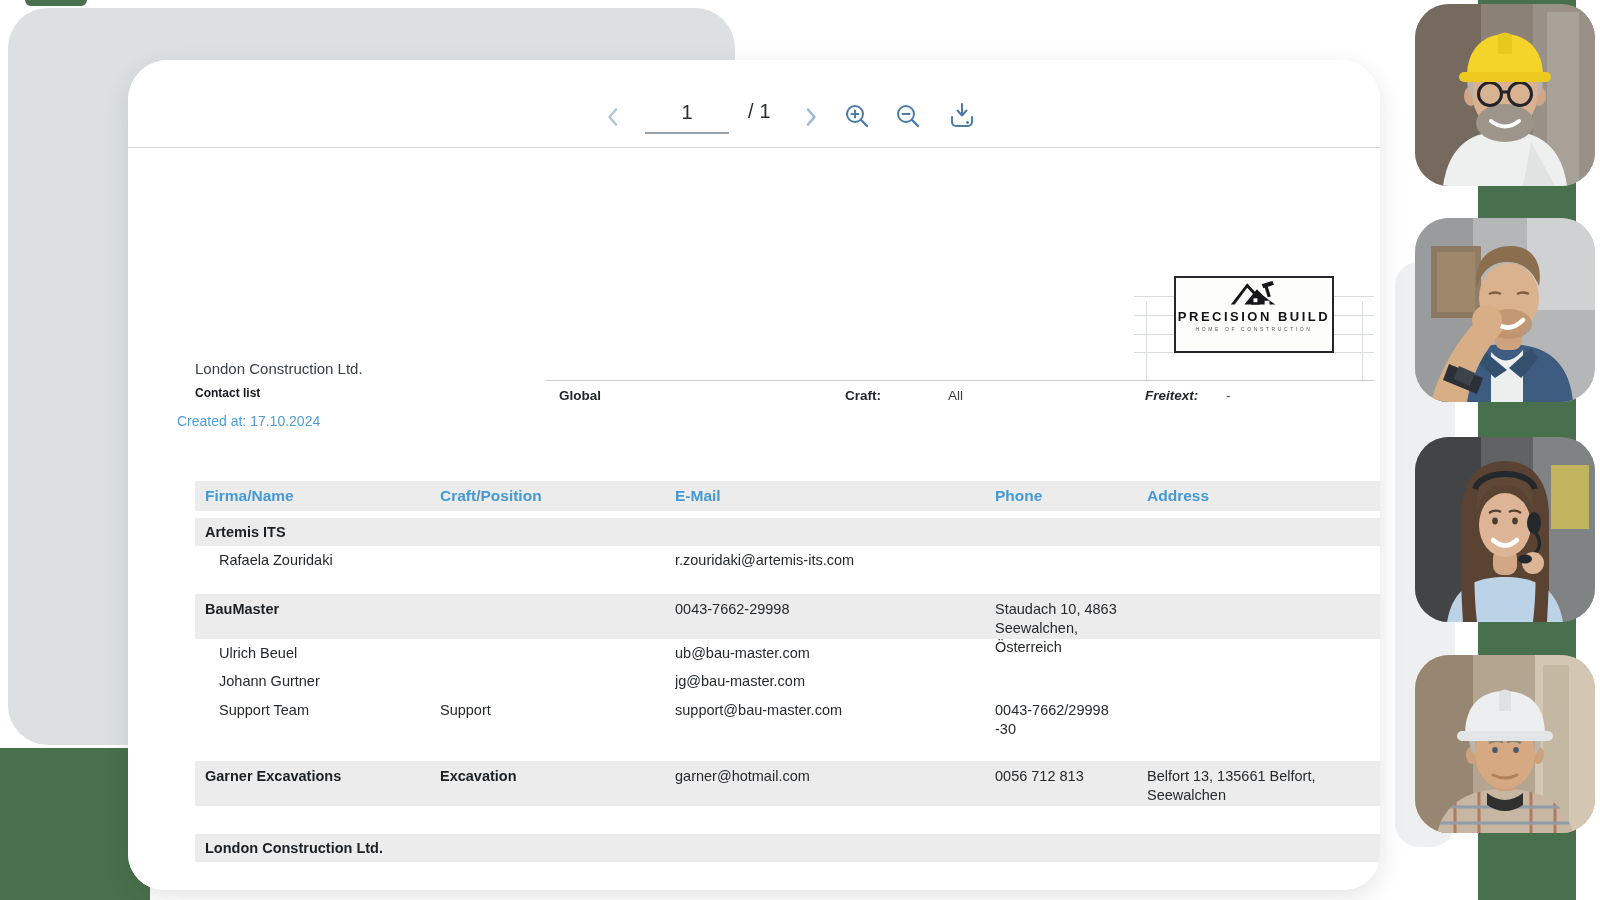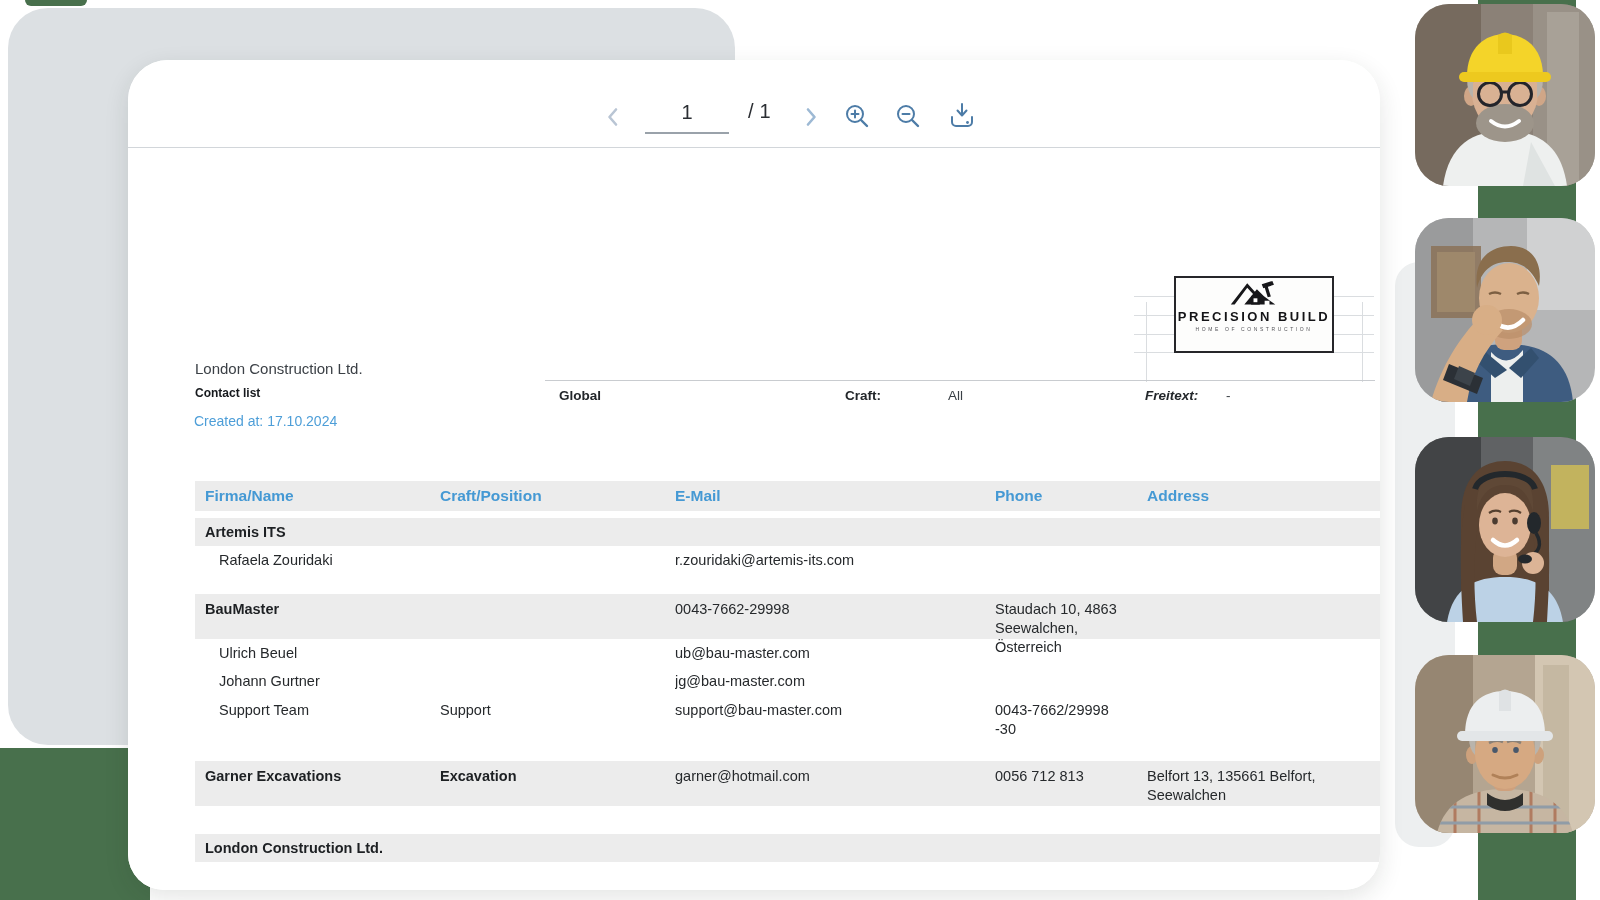--- a/index.html
+++ b/index.html
@@ -37,21 +37,21 @@
   
   .doc{position:absolute;left:0;top:88px;width:100%;height:742px;background:#fff;}
   .company-name{position:absolute;left:67px;top:212px;font-size:15px;color:#3b4046;}
   .grid-line-h{position:absolute;height:1px;background:#dadde0;left:1006px;width:240px;}
   .grid-line-v{position:absolute;width:1px;background:#dadde0;top:154px;height:80px;}
   .logo-box{position:absolute;left:1046px;top:128px;width:160px;height:77px;background:#fdfdfc;border:2px solid #26262a;
     display:flex;flex-direction:column;align-items:center;justify-content:flex-start;padding-top:0;box-sizing:border-box;}
   .logo-title{font-size:13px;font-weight:bold;letter-spacing:2.5px;color:#141417;margin-top:1px;white-space:nowrap;}
   .logo-sub{font-size:5px;letter-spacing:2.6px;color:#55555a;margin-top:2px;white-space:nowrap;}
   .doc-title{position:absolute;left:67px;top:238px;font-size:12px;font-weight:bold;color:#16191d;}
-  .doc-created{position:absolute;left:66px;top:265px;font-size:14px;color:#4d9ed8;}
+  .doc-created{position:absolute;left:49px;top:265px;font-size:14px;color:#4d9ed8;}
   .filter-rule{position:absolute;left:417px;top:232px;width:830px;height:1px;background:#c9ccd0;}
   .f-label{position:absolute;top:240px;font-size:13.5px;font-weight:bold;color:#23272b;}
   .f-value{position:absolute;top:240px;font-size:13.5px;color:#3a4046;}
   .f-global{left:417px;margin-left:14px;} .f-craft{left:717px;} .f-craft-v{left:804px;margin-left:16px;} .f-free{left:1017px;font-style:italic;} .f-free-v{left:1098px;}
 
   
   .ctable{position:absolute;left:67px;top:333px;width:1185px;}
   .trow{display:grid;grid-template-columns:245px 235px 320px 152px 233px;align-items:center;
     font-size:14.5px;color:#26292c;}
   .trow.header{height:30px;background:#ececec;font-size:15.5px;font-weight:bold;color:#4599d4;}

